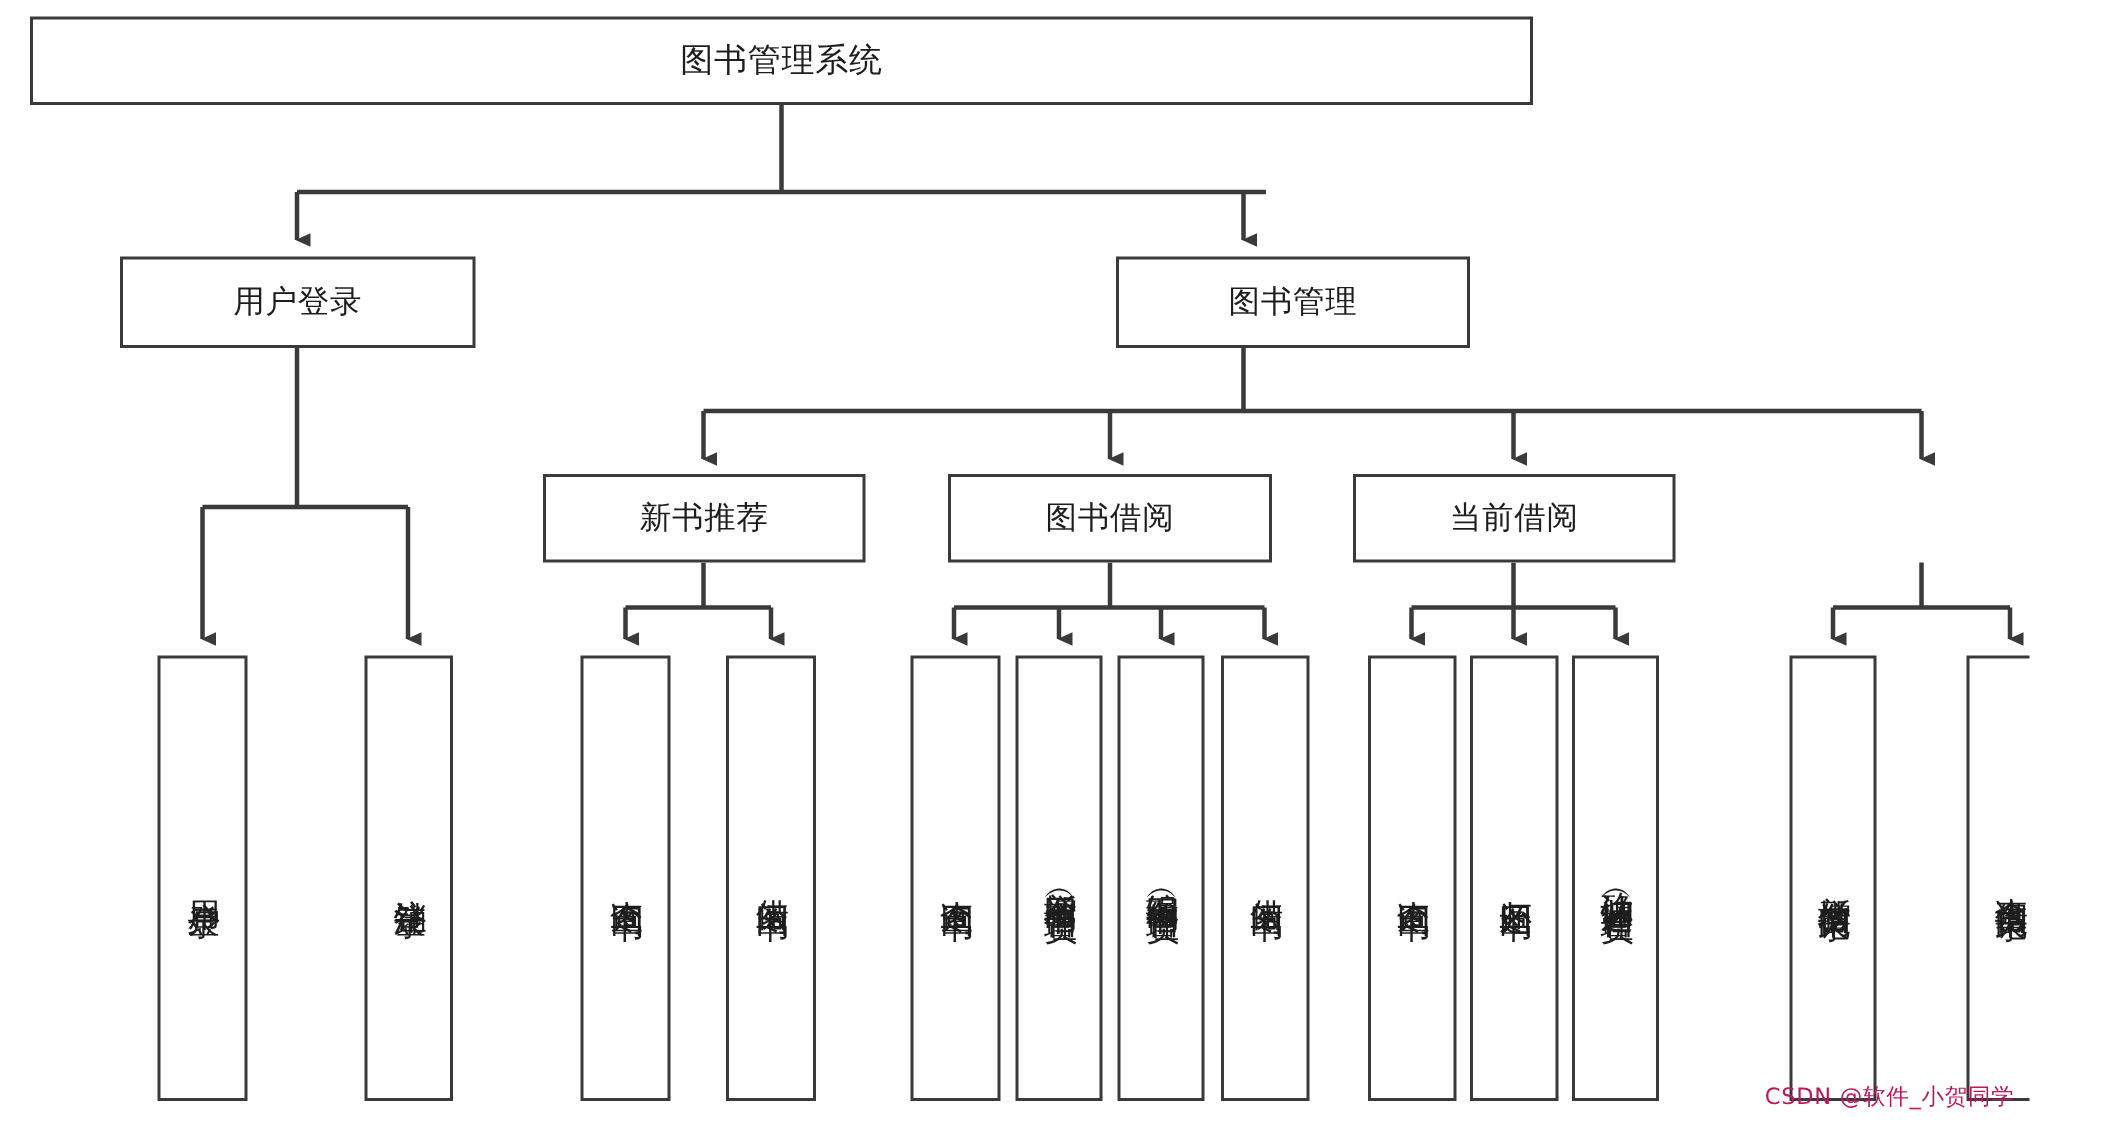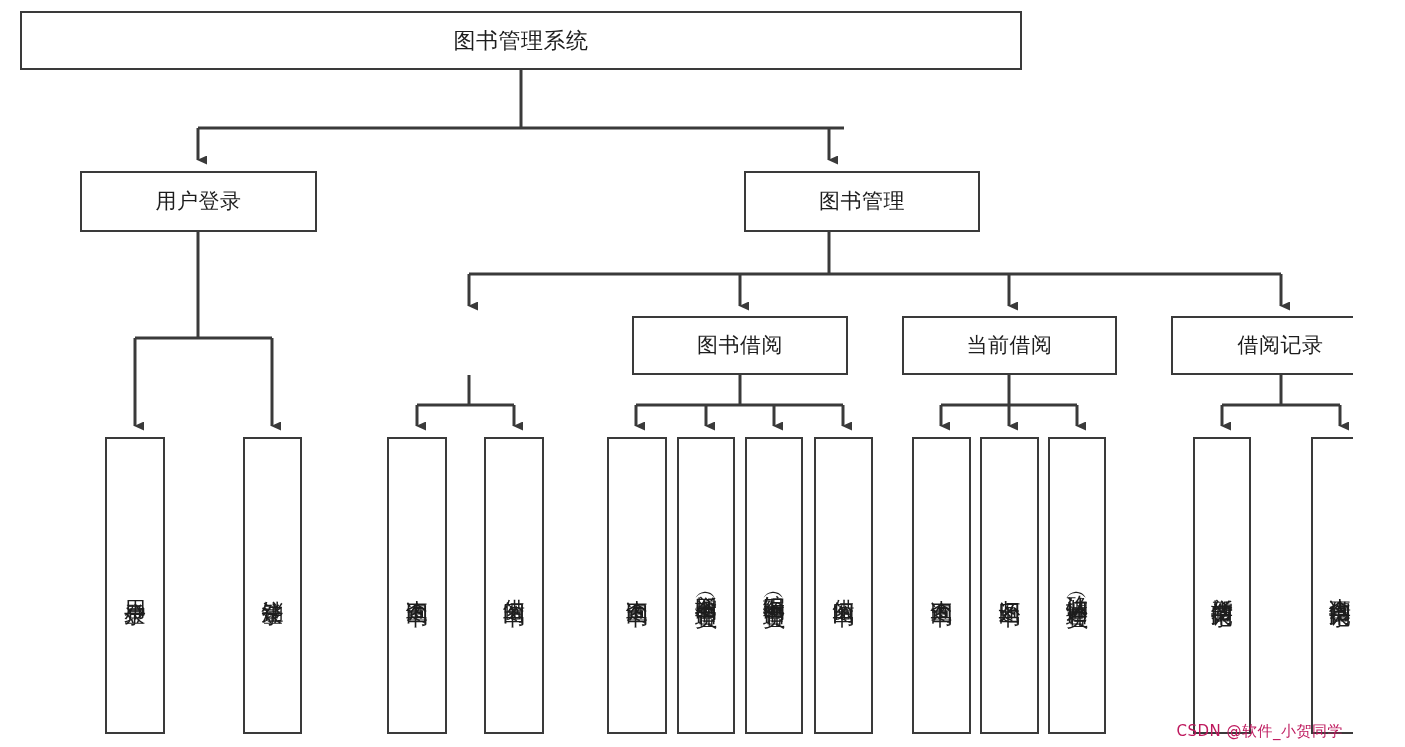--- a/index.html
+++ b/index.html
@@ -135,29 +135,29 @@
     <span class="node-label">图书管理系统</span>
   </div>
 
   <div class="node horiz" style="left:80px; top:171px; width:237px; height:61px;">
     <span class="node-label">用户登录</span>
   </div>
   <div class="node horiz" style="left:744px; top:171px; width:236px; height:61px;">
     <span class="node-label">图书管理</span>
   </div>
 
+  <div class="node horiz" style="left:362px; top:316px; width:215px; height:59px;">
+    <span class="node-label">新书推荐</span>
+  </div>
   <div class="node horiz" style="left:902px; top:316px; width:215px; height:59px;">
     <span class="node-label">当前借阅</span>
   </div>
   <div class="node horiz" style="left:632px; top:316px; width:216px; height:59px;">
     <span class="node-label">图书借阅</span>
   </div>
-  <div class="node horiz" style="left:1171px; top:316px; width:219px; height:59px;">
-    <span class="node-label">借阅记录</span>
-  </div>
 
   <div class="node vert" style="left:105px; top:437px; width:60px; height:297px;">
     <span class="node-label">用户登录</span>
   </div>
   <div class="node vert" style="left:243px; top:437px; width:59px; height:297px;">
     <span class="node-label">注销登录</span>
   </div>
 
   <div class="node vert" style="left:387px; top:437px; width:60px; height:297px;">
     <span class="node-label">查询图书</span>

